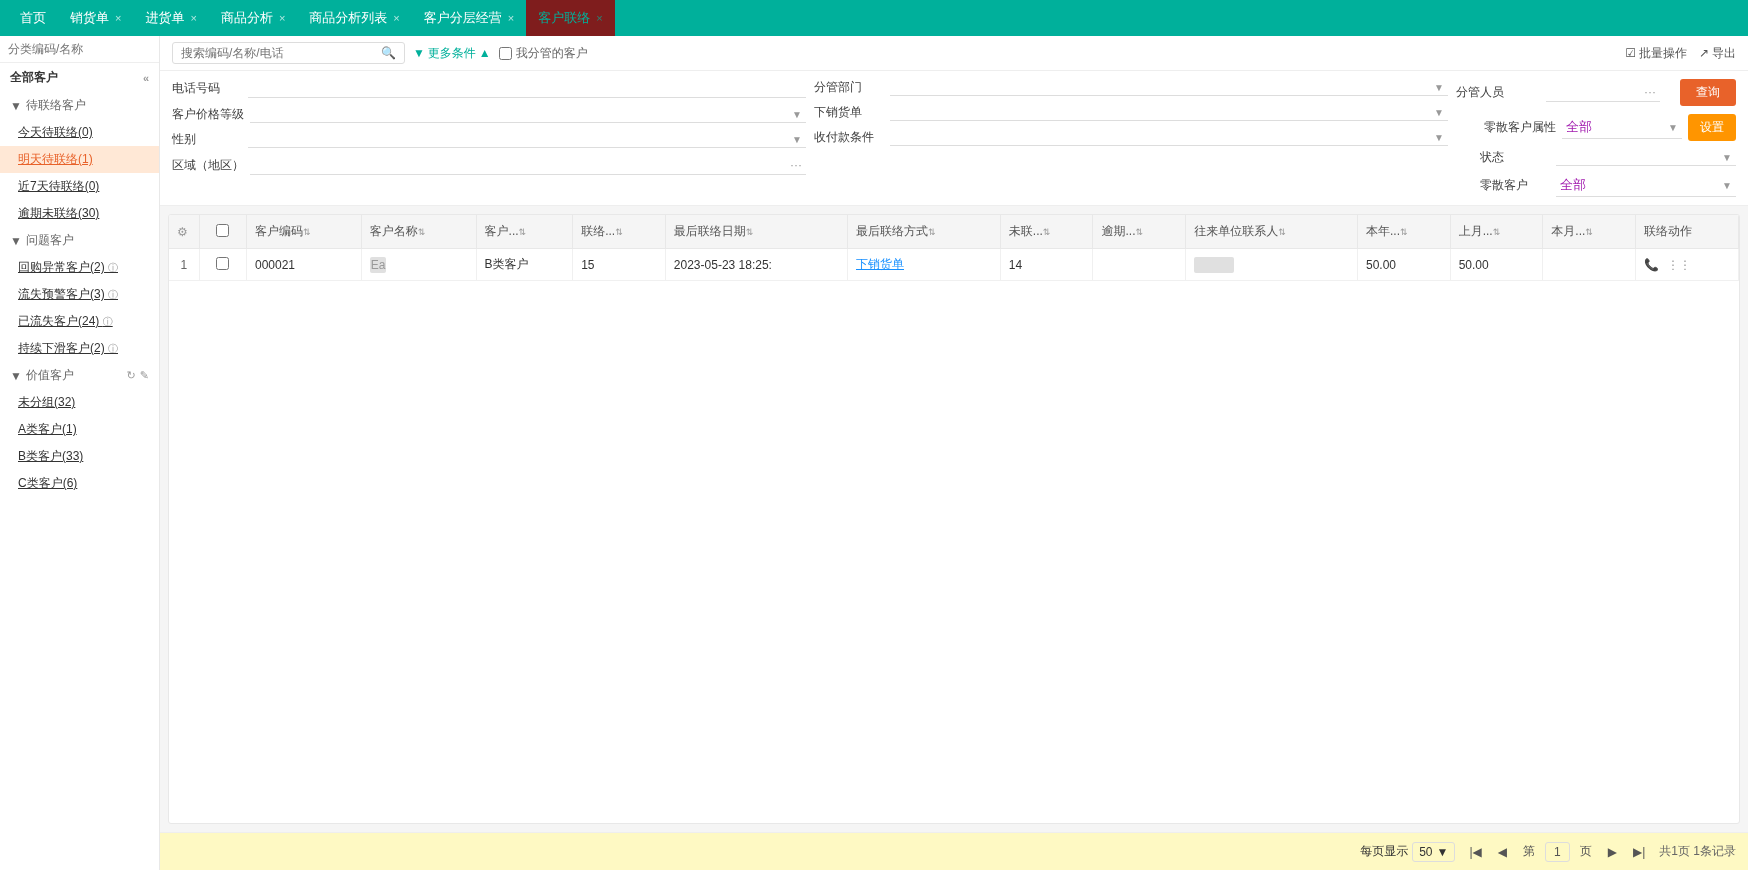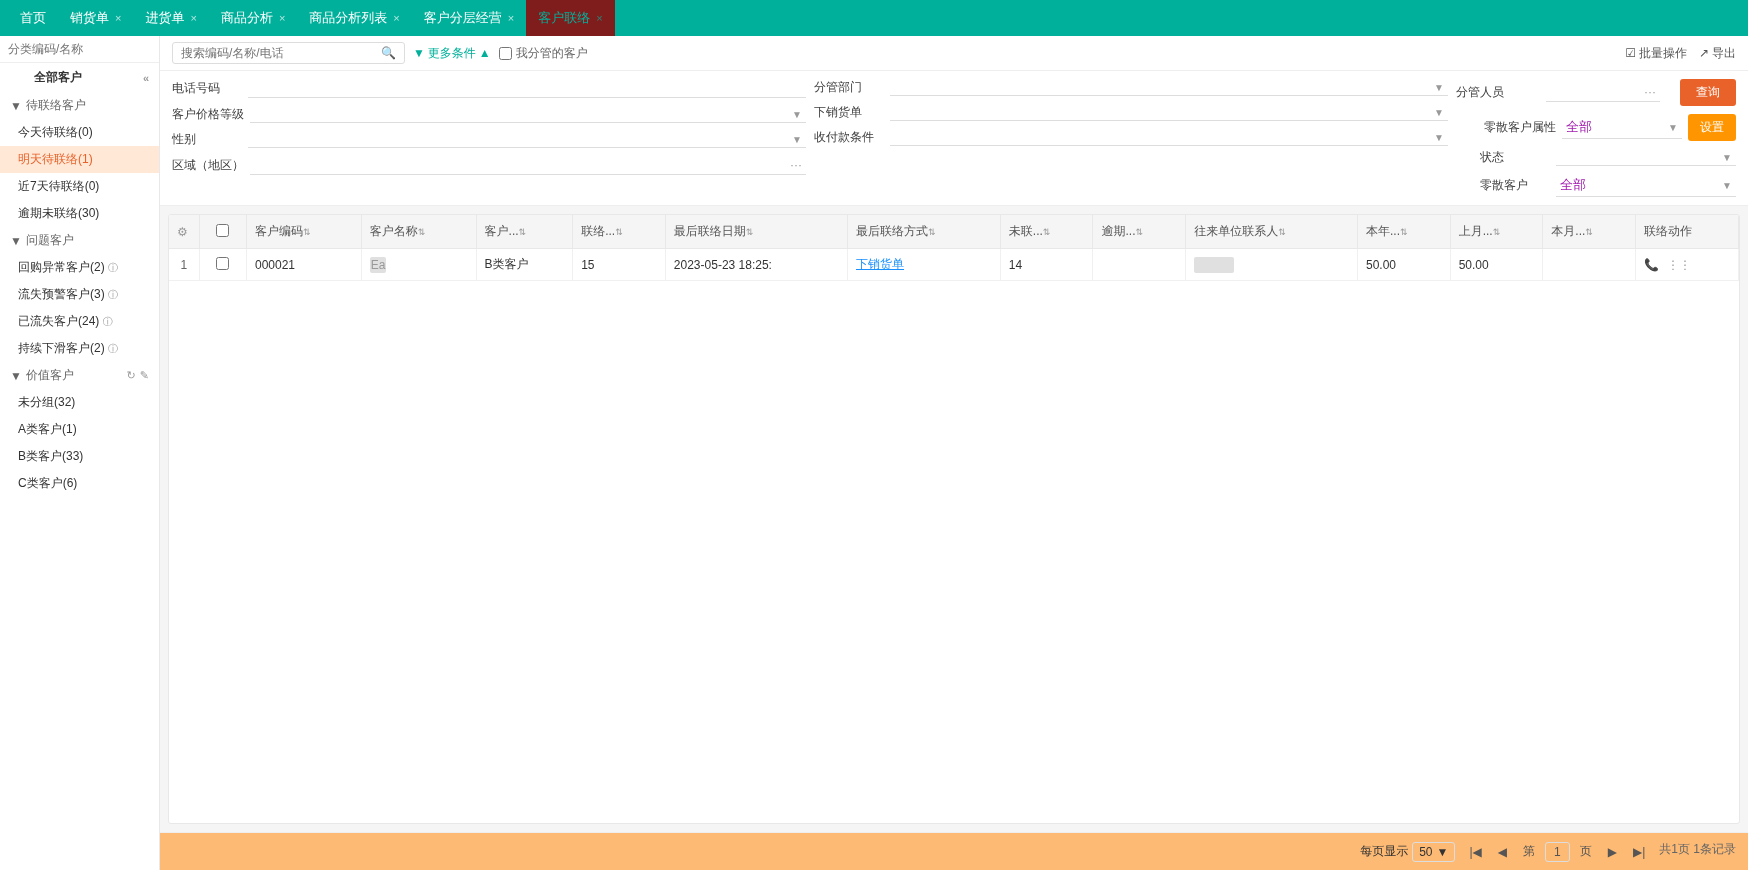--- a/index.html
+++ b/index.html
@@ -59,36 +59,36 @@
       color: #666;
     }
     .sidebar-all-customers {
       display: flex;
       align-items: center;
       justify-content: space-between;
       padding: 6px 10px;
       font-weight: bold;
       font-size: 12px;
       cursor: pointer;
-      margin-left: 24px;
     }
     .sidebar-group-title {
       display: flex;
       align-items: center;
       padding: 5px 10px;
       color: #666;
       font-size: 12px;
       cursor: pointer;
     }
     .sidebar-group-title .triangle { margin-right: 4px; }
     .sidebar-item {
       padding: 5px 10px 5px 18px;
       font-size: 12px;
       cursor: pointer;
       color: #333;
+      text-decoration: underline;
     }
     .sidebar-item.active { background: #ffe8d6; color: #e8622a; }
     .collapse-icon { font-size: 11px; color: #999; }
 
     
     .content-area {
       flex: 1;
       display: flex;
       flex-direction: column;
       overflow: hidden;
@@ -238,24 +238,25 @@
       white-space: nowrap;
       border-right: 1px solid #f0f0f0;
     }
     .col-sort { display: flex; align-items: center; gap: 0; }
     .sort-icon { color: #999; font-size: 9px; }
     .link-text { color: #1890ff; cursor: pointer; text-decoration: underline; }
     .action-icons { display: flex; gap: 8px; color: #999; cursor: pointer; }
 
     
     .pagination {
-      background: #fdba74;
+      background: #fef9c3;
       border-top: 1px solid #eee;
       padding: 8px 12px;
       display: flex;
+      align-items: center;
       justify-content: flex-end;
       gap: 8px;
       font-size: 12px;
     }
     .page-size-select {
       display: flex;
       align-items: center;
       gap: 4px;
     }
     .page-size-dropdown {

